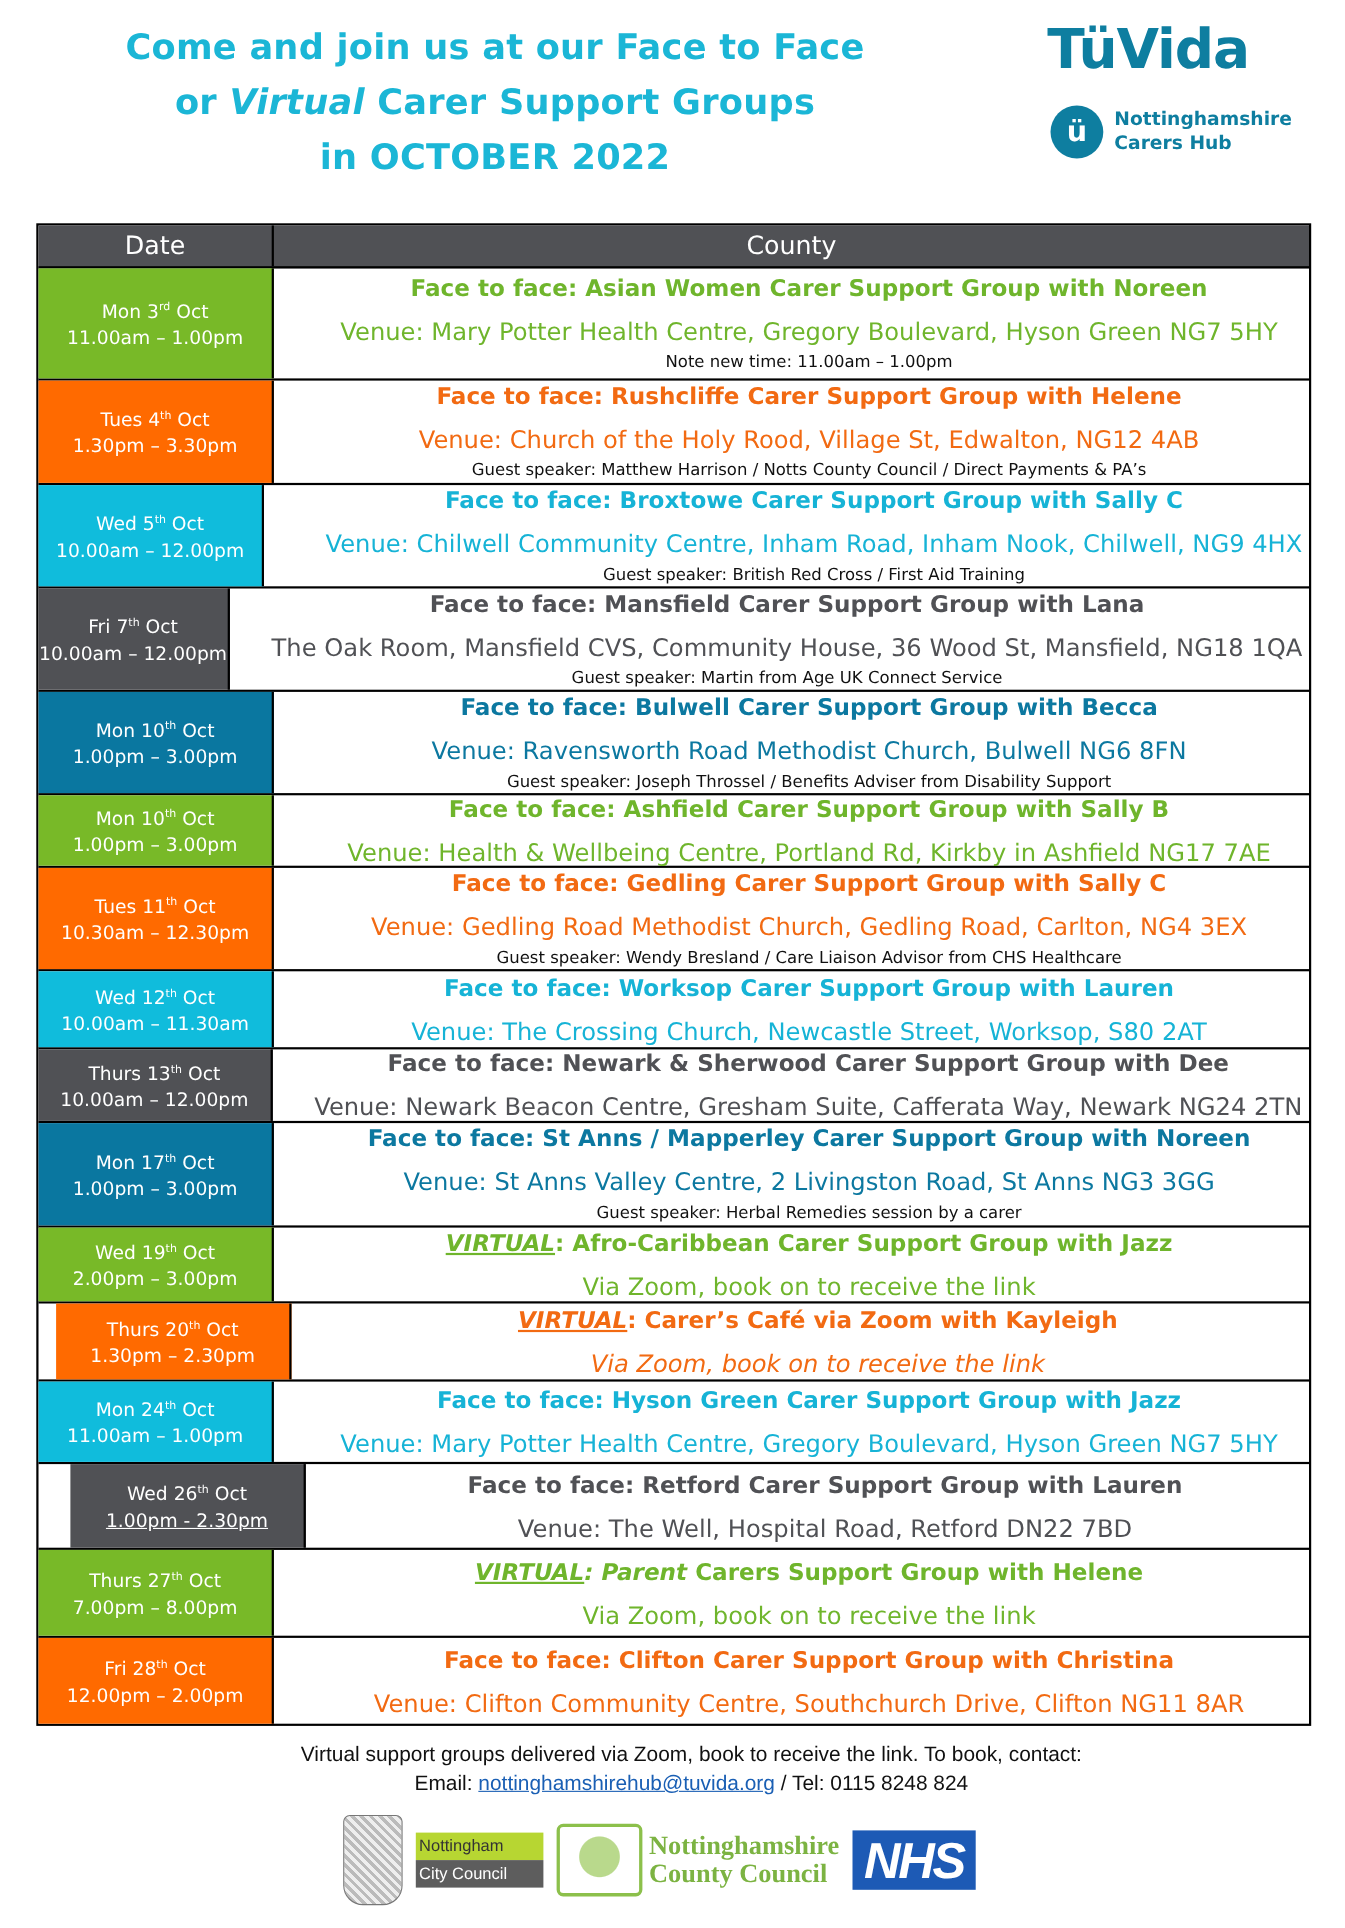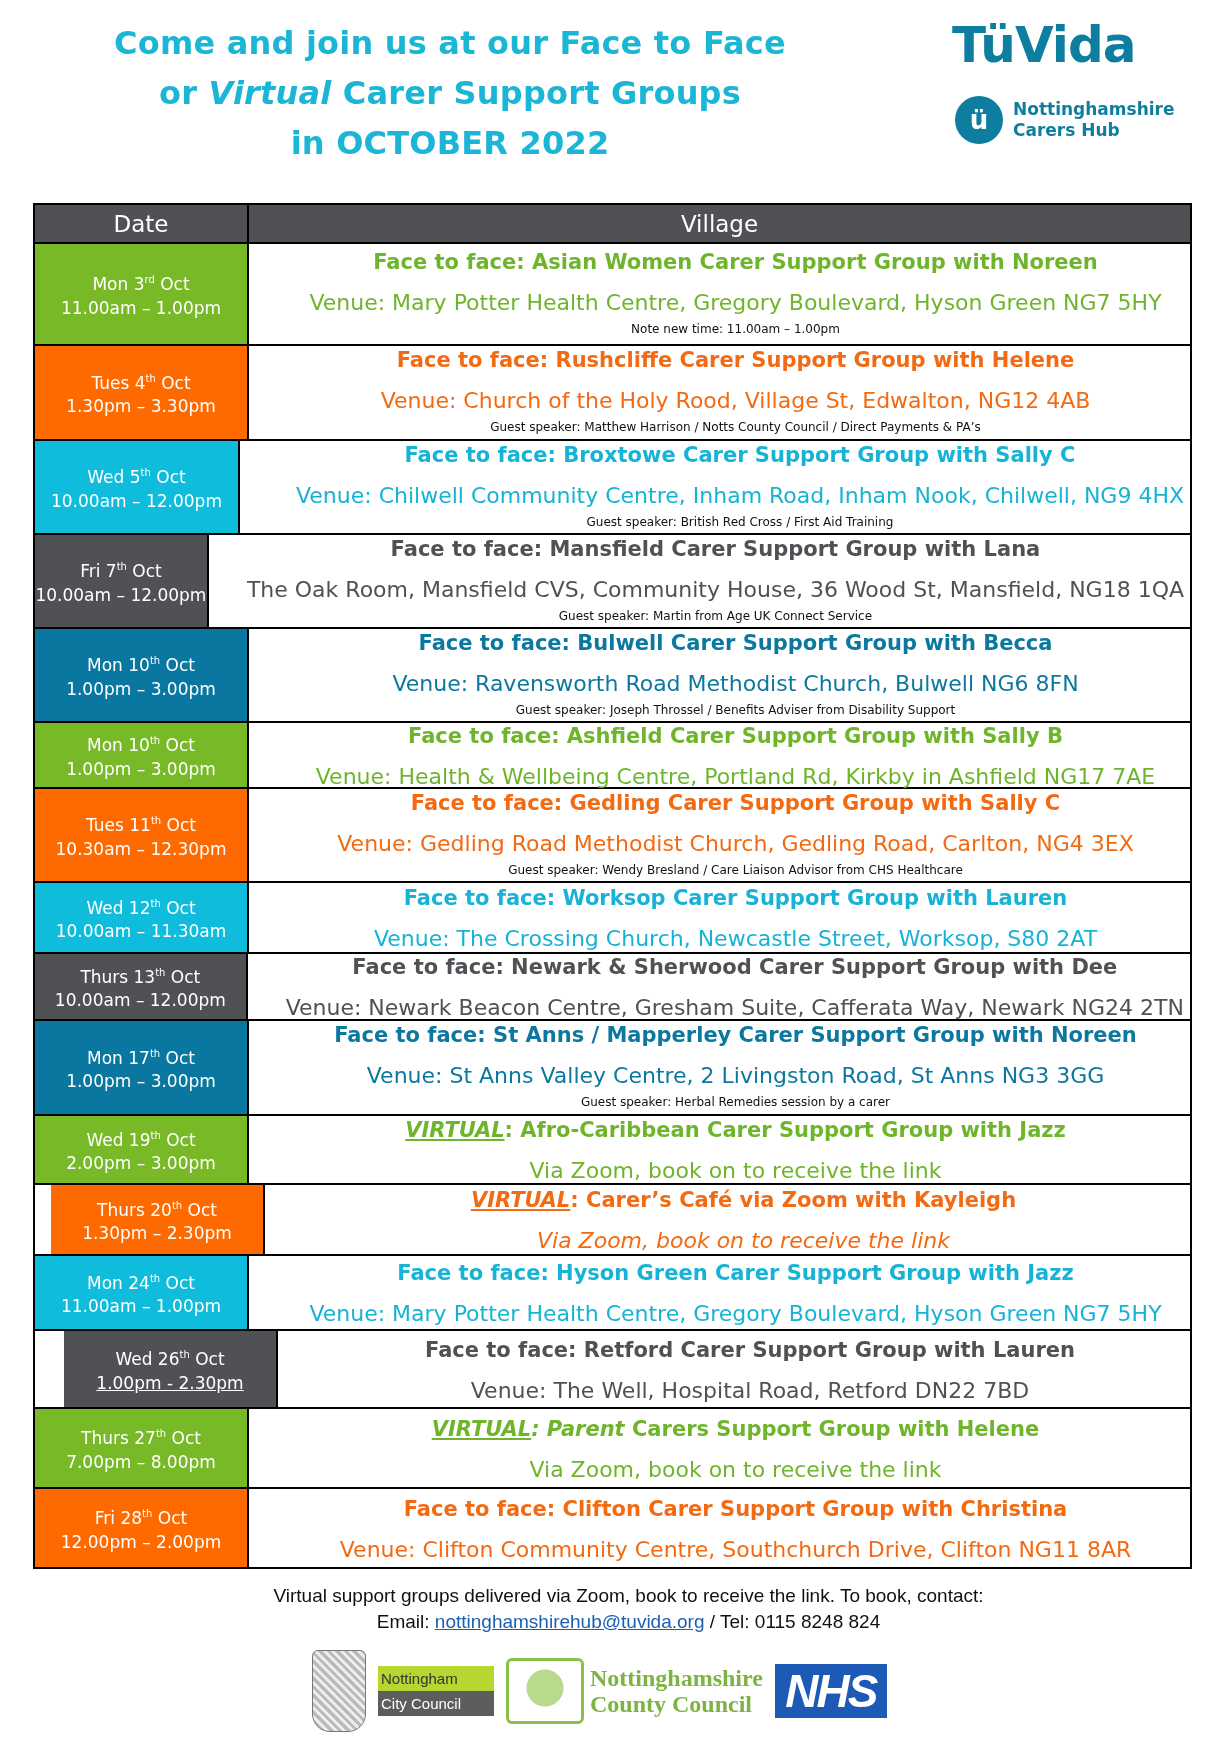--- a/index.html
+++ b/index.html
@@ -26,21 +26,21 @@
   .row { display: flex; border-bottom: 2px solid #000; gap: 32px; }
   .row:last-child { border-bottom: none; }
   .date { width: 212px; border-right: 2px solid #000; color: #fff; font-size: 17px; line-height: 24px;
           display: flex; flex-direction: column; align-items: center; justify-content: center; text-align: center; }
   .date sup { font-size: 10px; }
   .date .u { text-decoration: underline; }
   .det { flex: 1; display: flex; flex-direction: column; align-items: center; justify-content: center;
          text-align: center; padding: 2px 6px; }
   .det .t { font-weight: bold; font-size: 21px; line-height: 30px; white-space: nowrap; }
   .det .v { font-size: 22px; line-height: 27px; white-space: nowrap; margin-top: 12px; }
-  .det .g { font-size: 12px; line-height: 26px; color: #111; white-space: nowrap; }
+  .det .g { font-size: 15px; line-height: 26px; color: #111; white-space: nowrap; }
   .det .t .vl { font-style: italic; text-decoration: underline; }
   .det .t .it { font-style: italic; }
   .det .v.italic { font-style: italic; }
 
   .footer { position: absolute; left: 0; width: 1223px; top: 1583px; text-align: center;
             font-size: 19px; line-height: 26px; color: #111; font-family: "Liberation Sans", sans-serif; padding-left: 17px; }
   .footer a { color: #1a5fb4; text-decoration: underline; }
   .logos { position: absolute; top: 1650px; left: 312px; display: flex; align-items: center; gap: 12px; }
   .crest { width: 52px; height: 80px; border: 1px solid #777; border-radius: 6px 6px 18px 18px;
            background: repeating-linear-gradient(45deg,#bbb 0 3px,#eee 3px 6px); }
@@ -69,21 +69,21 @@
   <div class="hub-circle">ü</div>
   <div class="hub-text">
     <div>Nottinghamshire</div>
     <div>Carers Hub</div>
   </div>
 </div>
 
 <div class="table">
   <div class="hdr">
     <div class="c1">Date</div>
-    <div class="c2">Village</div>
+    <div class="c2">County</div>
   </div>
   <div id="rows">
       <div class="row" style="height: 100px;">
         <div class="date" style="background: rgb(120, 185, 40);">
           <div><span>Mon 3</span><sup>rd</sup><span> Oct</span></div>
           <div class="">11.00am – 1.00pm</div>
         </div>
         <div class="det" style="color: rgb(111, 181, 44);">
           <div class="t"><span>Face to face:</span><span> Asian Women Carer Support Group with Noreen</span></div>
           <div class="v">Venue: Mary Potter Health Centre, Gregory Boulevard, Hyson Green NG7 5HY</div>

